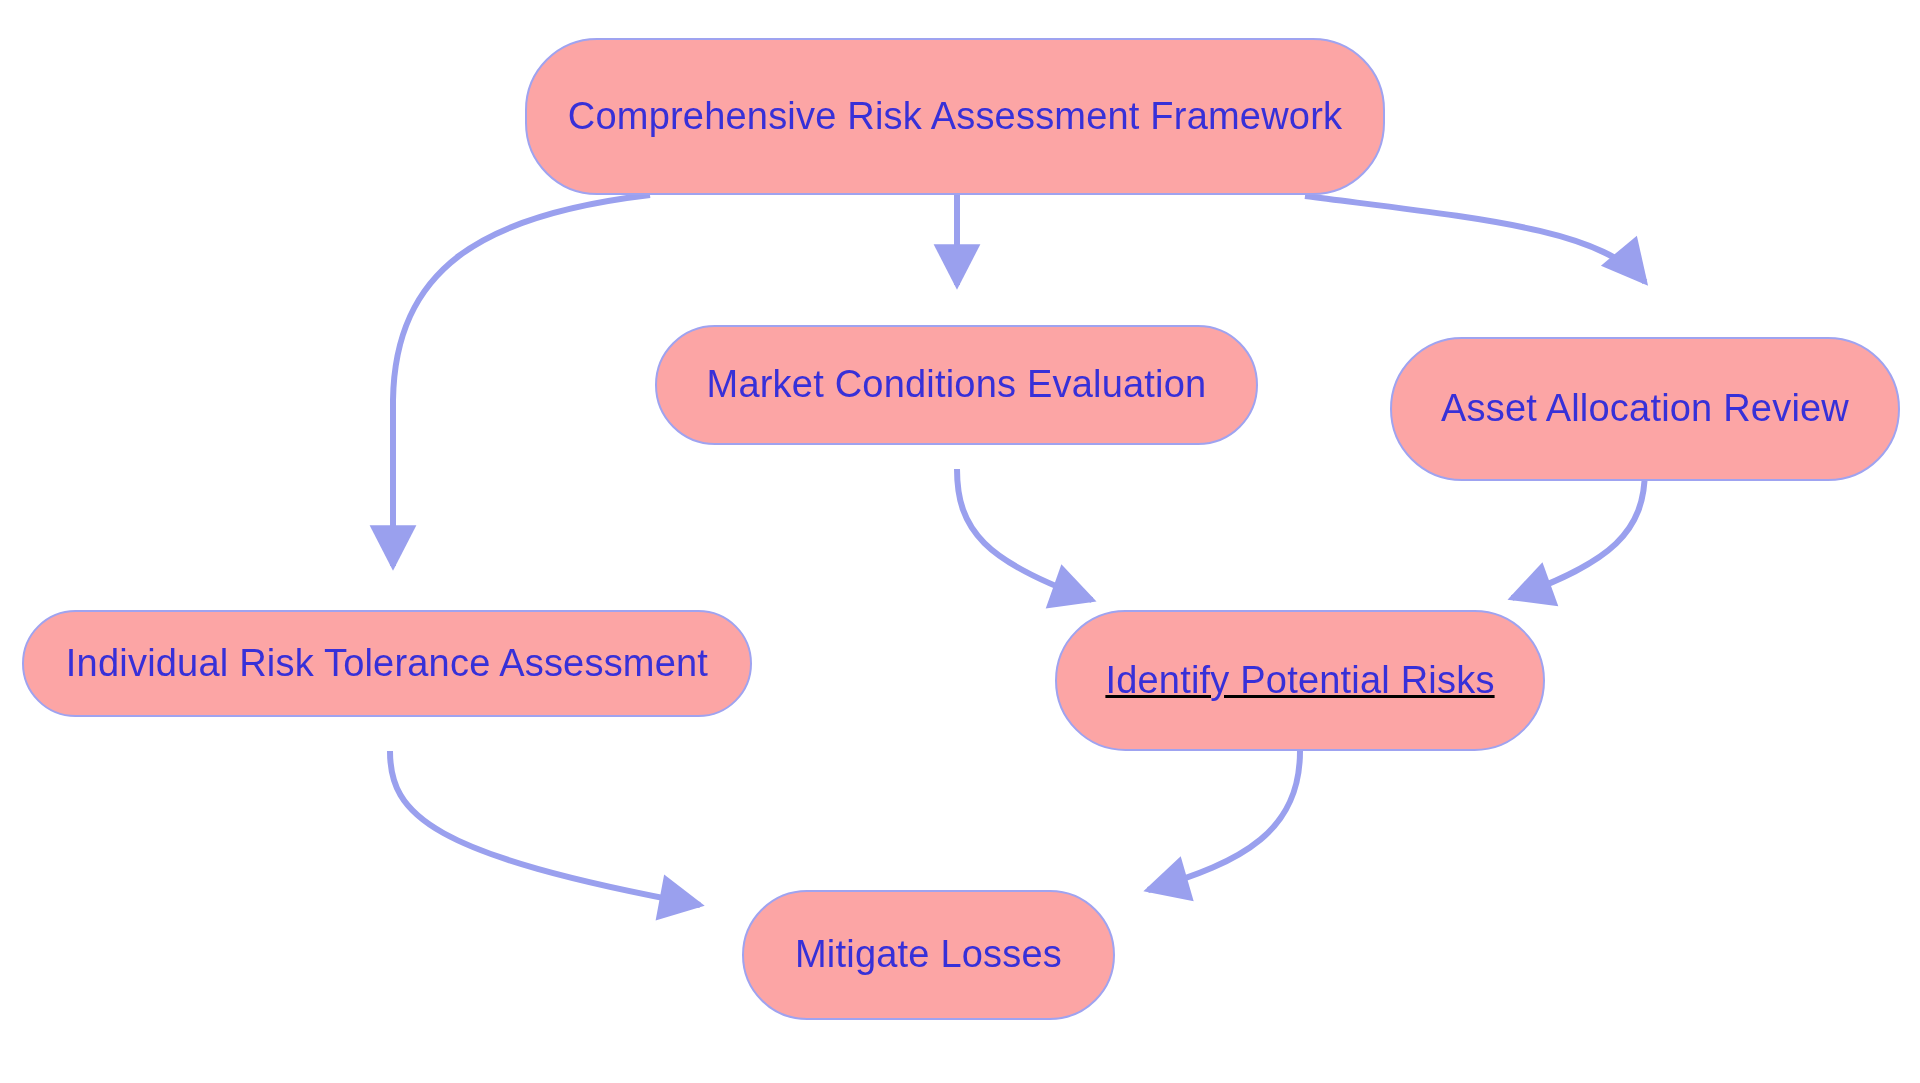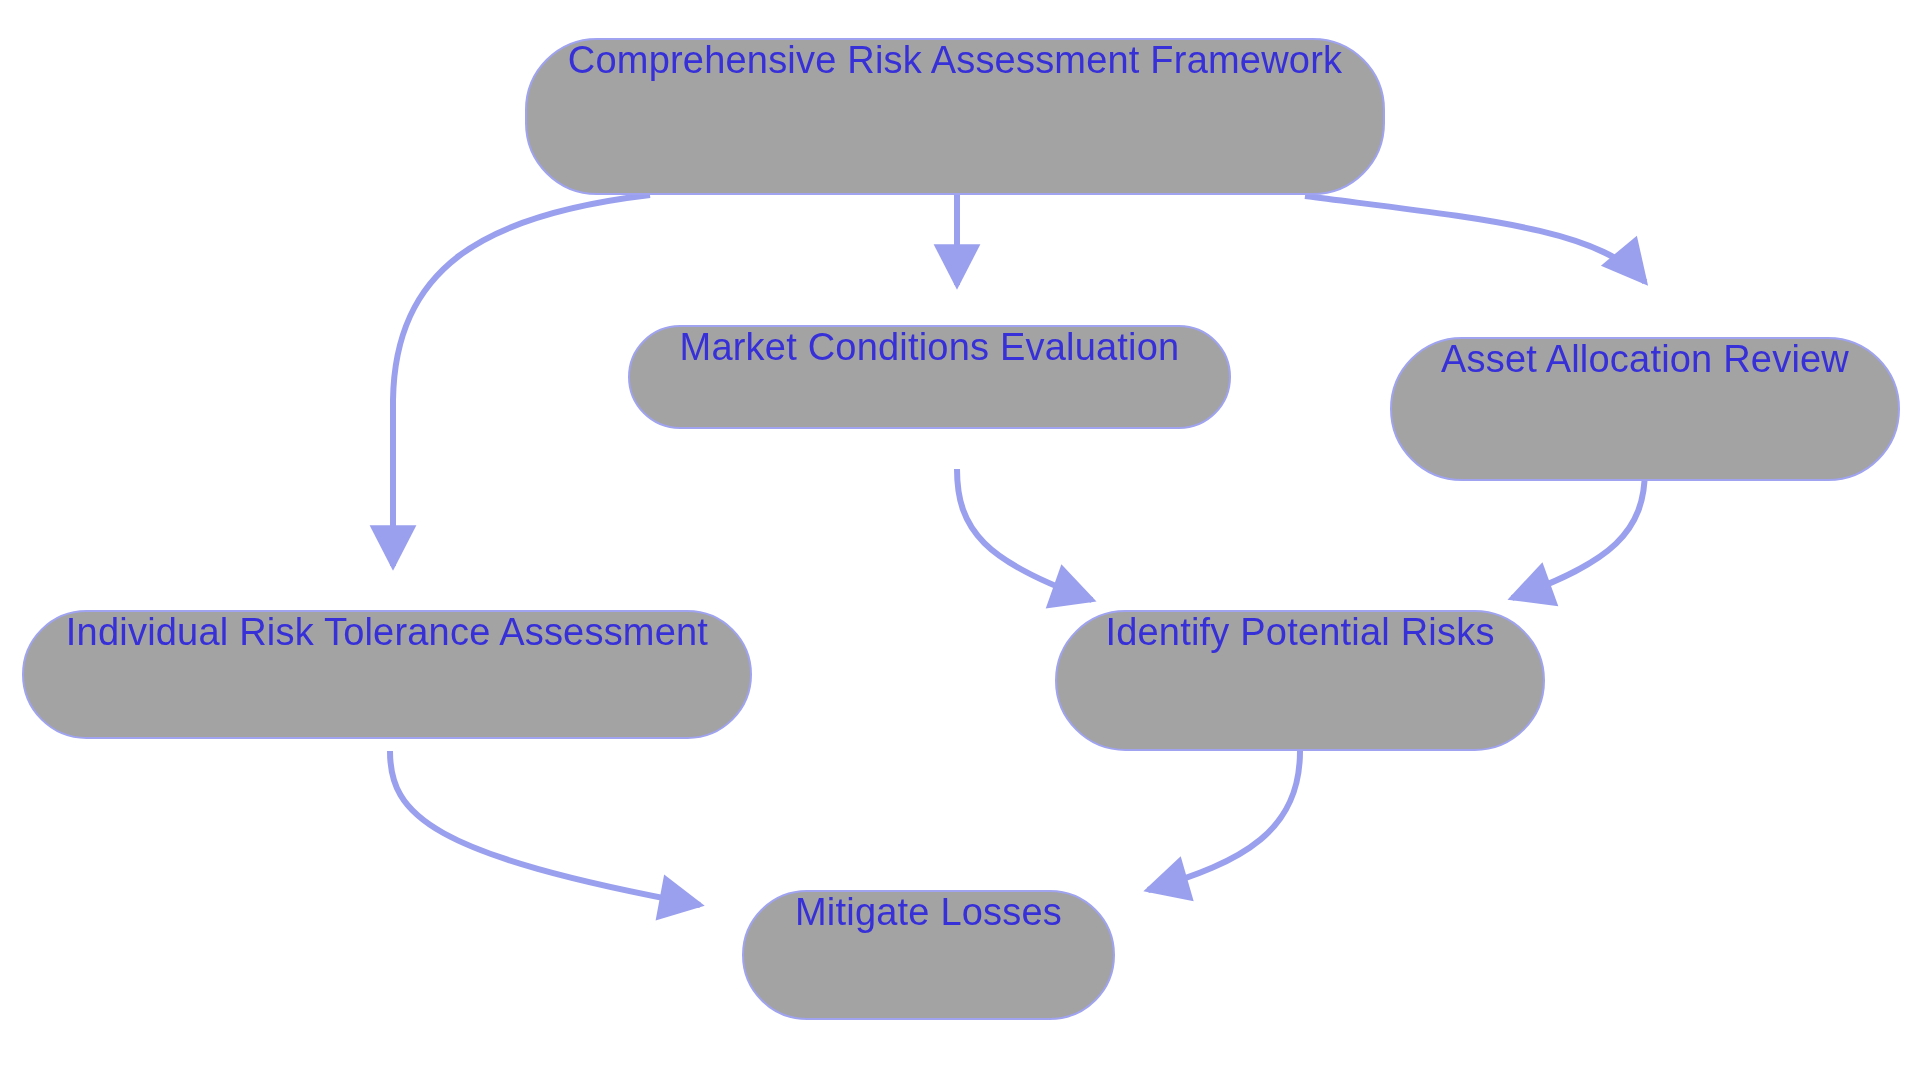--- a/index.html
+++ b/index.html
@@ -23,25 +23,25 @@
   #edge-layer {
     position: absolute;
     left: 0;
     top: 0;
     width: 1920px;
     height: 1083px;
   }
   .node {
     position: absolute;
     box-sizing: border-box;
-    background: #a3a3a3;
+    background: #fca5a5;
     border: 2px solid #9fa3f0;
     border-radius: 72px;
     display: flex;
-    align-items: flex-start;
+    align-items: center;
     justify-content: center;
     text-align: center;
   }
   .node-label {
     color: #3730d8;
     font-size: 38px;
     font-weight: 400;
     line-height: 1.1;
     letter-spacing: 0.2px;
     white-space: nowrap;
@@ -73,33 +73,33 @@
 
     <path d="M 390 751 C 390 815, 430 855, 700 905" fill="none" stroke="#9aa0ee" stroke-width="6" marker-end="url(#arrowhead)"></path>
 
     <path d="M 1300 751 C 1300 830, 1245 862, 1148 890" fill="none" stroke="#9aa0ee" stroke-width="6" marker-end="url(#arrowhead)"></path>
   </svg>
 
   <div class="node" style="left:525px; top:38px; width:860px; height:157px;">
     <span class="node-label">Comprehensive Risk Assessment Framework</span>
   </div>
 
-  <div class="node" style="left:628px; top:325px; width:603px; height:104px;">
+  <div class="node" style="left:655px; top:325px; width:603px; height:120px;">
     <span class="node-label">Market Conditions Evaluation</span>
   </div>
 
   <div class="node" style="left:1390px; top:325px; width:510px; height:144px;margin-top:12px;">
     <span class="node-label">Asset Allocation Review</span>
   </div>
 
-  <div class="node" style="left:22px; top:610px; width:730px; height:129px;">
+  <div class="node" style="left:22px; top:610px; width:730px; height:107px;">
     <span class="node-label">Individual Risk Tolerance Assessment</span>
   </div>
 
-  <div class="node" style="left:1055px; top:610px; width:490px; height:141px;">
+  <div class="node" style="left:1055px; top:610px; width:490px; height:141px;text-decoration:underline;">
     <span class="node-label">Identify Potential Risks</span>
   </div>
 
   <div class="node" style="left:742px; top:890px; width:373px; height:130px;">
     <span class="node-label">Mitigate Losses</span>
   </div>
 
 </div>
 
 </body></html>

